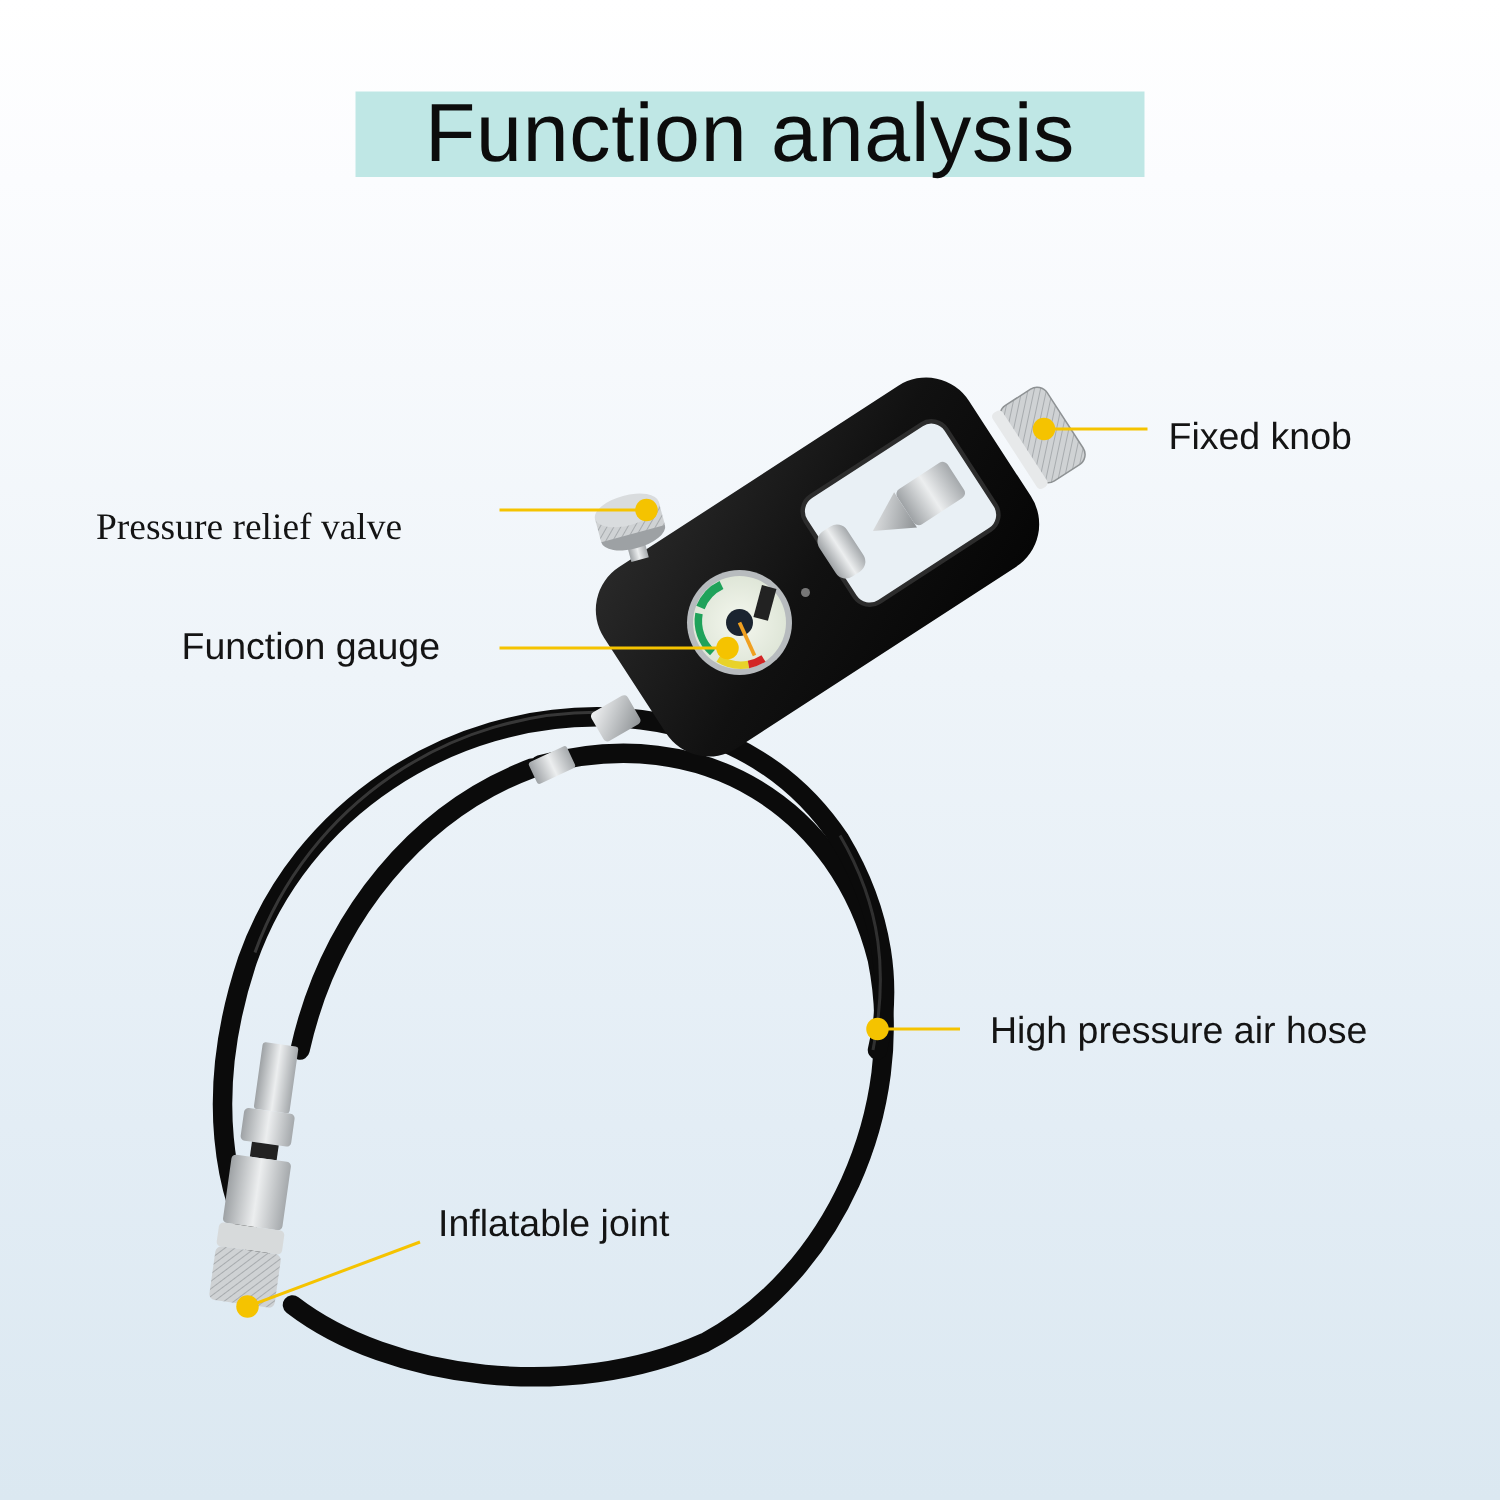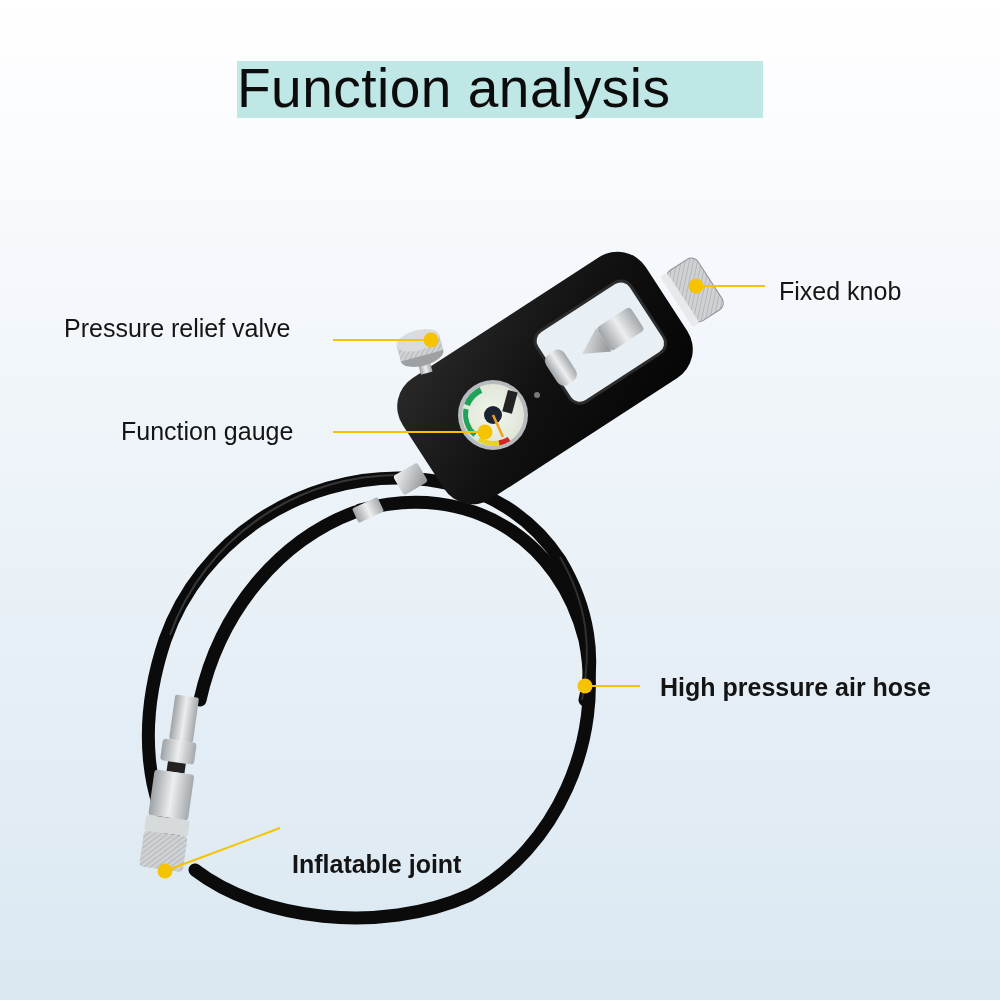--- a/index.html
+++ b/index.html
@@ -8,21 +8,21 @@
       position: relative;
       font-family: "Liberation Sans", sans-serif;
       background: linear-gradient(180deg, #ffffff 0%, #fbfcfe 12%, #eef4f9 45%, #e3edf5 75%, #dbe8f1 100%);
       color: #111;
     }
     .title-band {
       position: absolute;
       left: 237px; top: 61px;
       width: 526px; height: 57px;
       background: #bfe7e5;
-      display: flex; align-items: center; justify-content: flex-start;
+      display: flex; align-items: center; justify-content: center;
     }
     .title-text {
       font-size: 55px;
       letter-spacing: 0.5px;
       color: #0c0c0c;
       line-height: 1;
       margin-top: -2px;
     }
     .product {
       position: absolute; left: 0; top: 0;
@@ -162,16 +162,16 @@
     <line x1="585" y1="686" x2="640" y2="686" stroke="#f5c300" stroke-width="2"></line>
     <circle cx="585" cy="686" r="7.5" fill="#f5c300"></circle>
   </g>
   <g>
     <line x1="165" y1="871" x2="280" y2="828" stroke="#f5c300" stroke-width="2"></line>
     <circle cx="165" cy="871" r="7.5" fill="#f5c300"></circle>
   </g>
 </svg>
 
 <span class="label" style="left:779px; top:279px;">Fixed knob</span>
-<span class="label" style="left:64px; top:316px;">Pressure relief valve</span>
+<span class="label" style="left:64px; top:339px;font-family:Liberation Serif, serif;">Pressure relief valve</span>
 <span class="label" style="left:121px; top:419px;">Function gauge</span>
-<span class="label" style="left:660px; top:675px;font-weight:bold;">High pressure air hose</span>
-<span class="label" style="left:292px; top:852px;font-weight:bold;">Inflatable joint</span>
+<span class="label" style="left:660px; top:675px;">High pressure air hose</span>
+<span class="label" style="left:292px; top:804px;">Inflatable joint</span>
 
 </body></html>

